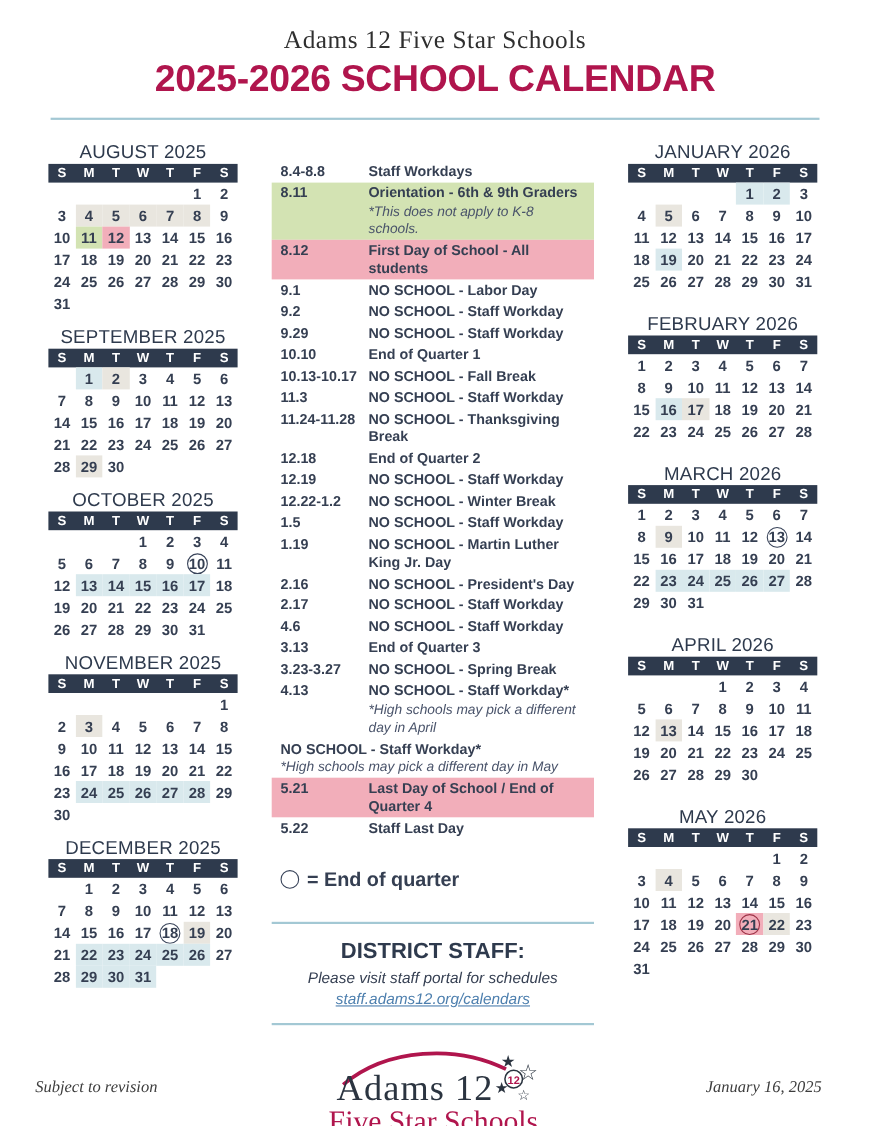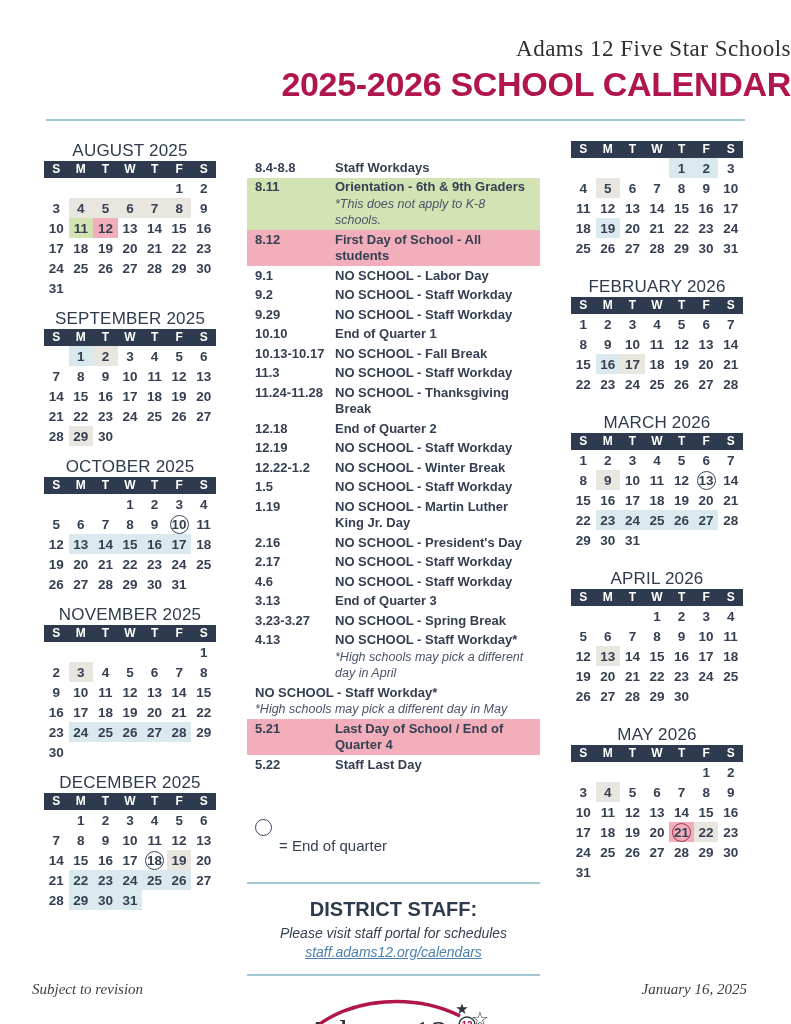--- a/index.html
+++ b/index.html
@@ -5,21 +5,21 @@
   :root{
     --navy:#2e3a4d; --crimson:#b0154d; --green:#d3e3b3; --pink:#f2aeba;
     --gray:#e9e6df; --blue:#d9e9ed; --divider:#a3c8d4; --link:#4d7fae;
     --circle:#39445a; --circlered:#9c3347; --text:#353f52;
   }
   *{margin:0;padding:0;box-sizing:border-box;}
   html,body{background:#888;}
   .page{width:791px;height:1024px;background:#fff;position:relative;overflow:hidden;
         font-family:"Liberation Sans",sans-serif;margin:0 auto;}
   
-  .header{text-align:right;padding-top:36px;}
+  .header{text-align:center;padding-top:24px;}
   .school-name{font-family:"Liberation Serif",serif;font-size:23px;color:#2f2f2f;letter-spacing:.5px;}
   .main-title{font-size:34px;font-weight:bold;color:var(--crimson);letter-spacing:-.3px;margin-top:3px;}
   .top-divider{height:0;border-top:2px solid var(--divider);margin:15px 46px 20px 46px;}
   
   .content{display:flex;padding:0 44px;align-items:flex-start;}
   .col-left{width:172px;flex:none;}
   .col-mid{width:293px;flex:none;margin:0 31px;}
   .col-right{width:172px;flex:none;}
   
   .month{margin-bottom:11px;}
@@ -38,21 +38,21 @@
   
   .events{margin-top:17px;}
   .event-row{display:flex;padding:1.5px 8px;line-height:16.5px;}
   .event-date{width:80px;flex:none;font-size:13px;font-weight:bold;color:var(--text);}
   .event-main{flex:1;font-size:13px;font-weight:bold;color:var(--text);}
   .event-note{font-weight:normal;font-style:italic;font-size:12.5px;color:#49536a;}
   .band-green{background:var(--green);} .band-pink{background:var(--pink);}
   
   .legend{display:flex;align-items:center;margin:26px 0 0 8px;}
   .legend-circle{width:17px;height:17px;border:1.6px solid var(--circle);border-radius:50%;flex:none;}
-  .legend-text{font-size:15px;font-weight:normal;color:var(--text);margin-left:7px;margin-top:36px;}
+  .legend-text{font-size:18px;font-weight:bold;color:var(--text);margin-left:7px;}
   
   .staff-block{margin-top:28px;text-align:center;}
   .rule{border-top:2px solid var(--divider);}
   .staff-title{font-size:20px;font-weight:bold;color:var(--navy);margin-top:14px;}
   .staff-line{font-size:14px;font-style:italic;color:var(--text);margin-top:4px;}
   .staff-link{display:inline-block;font-size:14px;font-style:italic;color:var(--link);
               text-decoration:underline;margin:3px 0 14px 0;}
   
   .logo-wrap{text-align:center;margin-top:16px;}
   
@@ -494,20 +494,21 @@
             <text x="189" y="37" font-size="10" font-weight="bold" fill="#b0154d" text-anchor="middle">12</text>
           </g>
           <text x="116" y="80" font-family="Liberation Serif, serif" font-size="27" fill="#b0154d" text-anchor="middle">Five Star Schools</text>
         </svg>
       </div>
 
     </div>
 
     <div class="col-right" id="right-months">
         <div class="month">
+          <div class="month-title">JANUARY 2026</div>
           <div class="dow-row">
             <div class="dow">S</div>
             <div class="dow">M</div>
             <div class="dow">T</div>
             <div class="dow">W</div>
             <div class="dow">T</div>
             <div class="dow">F</div>
             <div class="dow">S</div>
           </div>
           <div class="days-grid">

